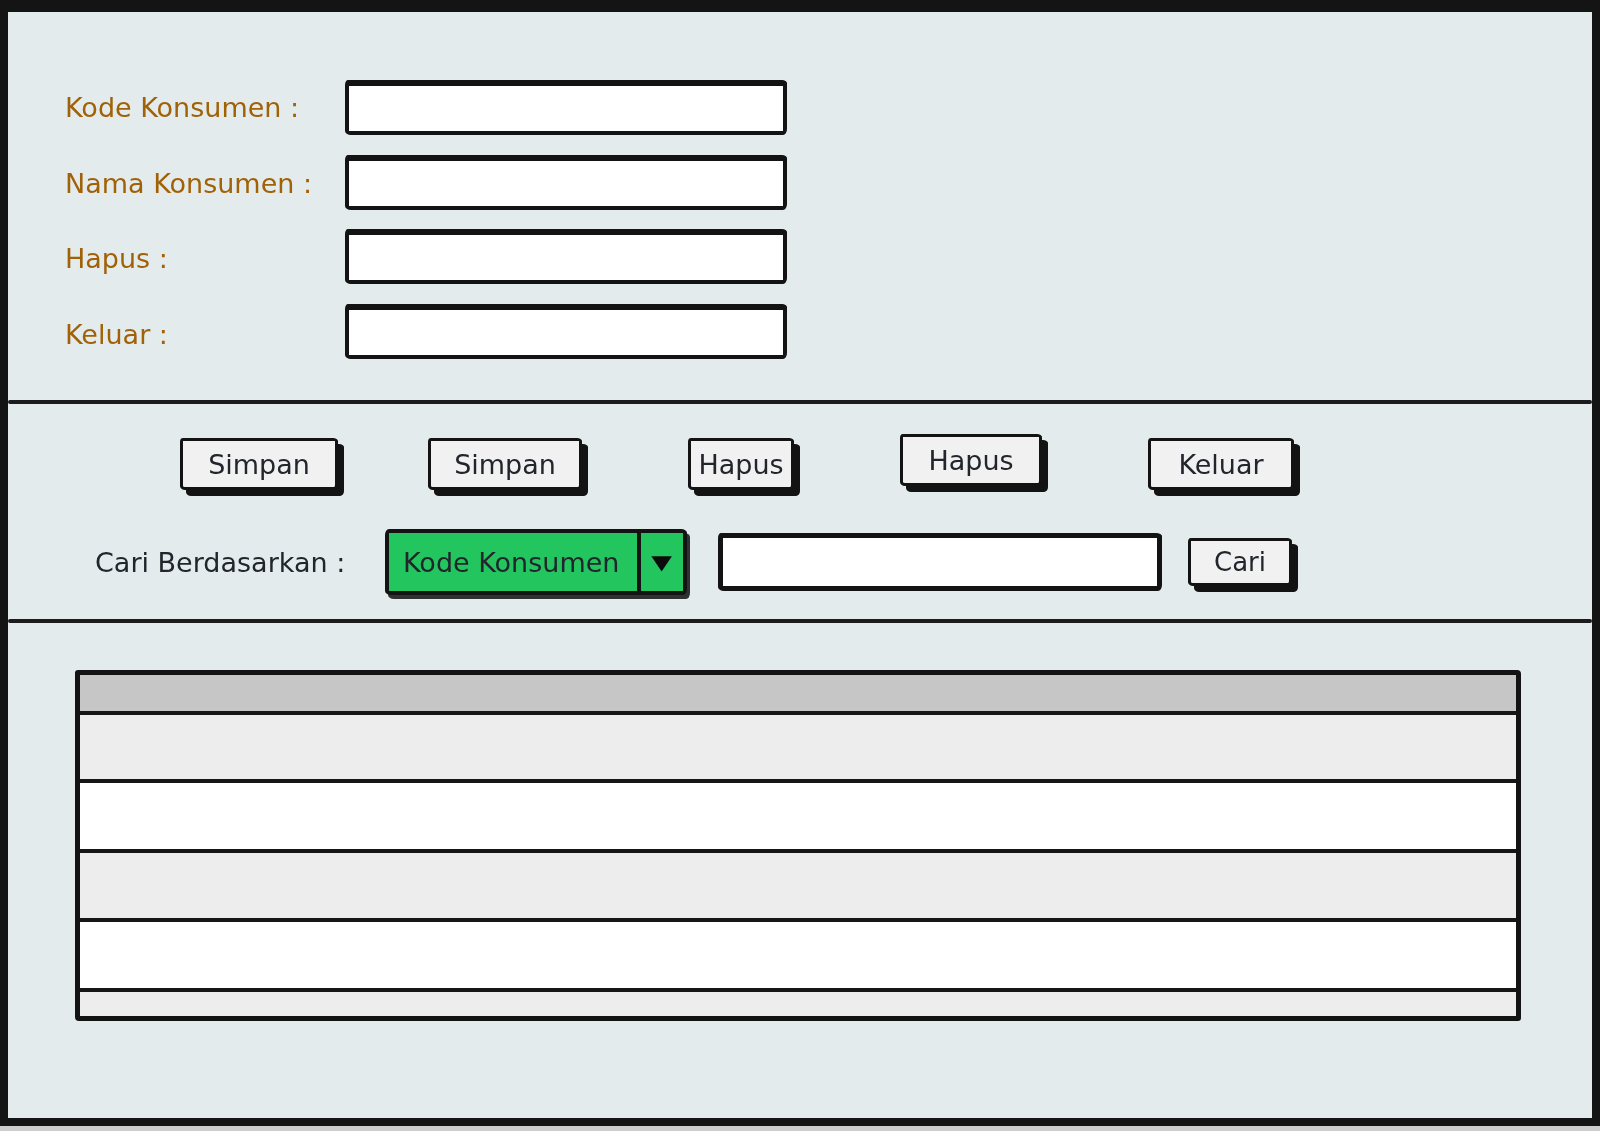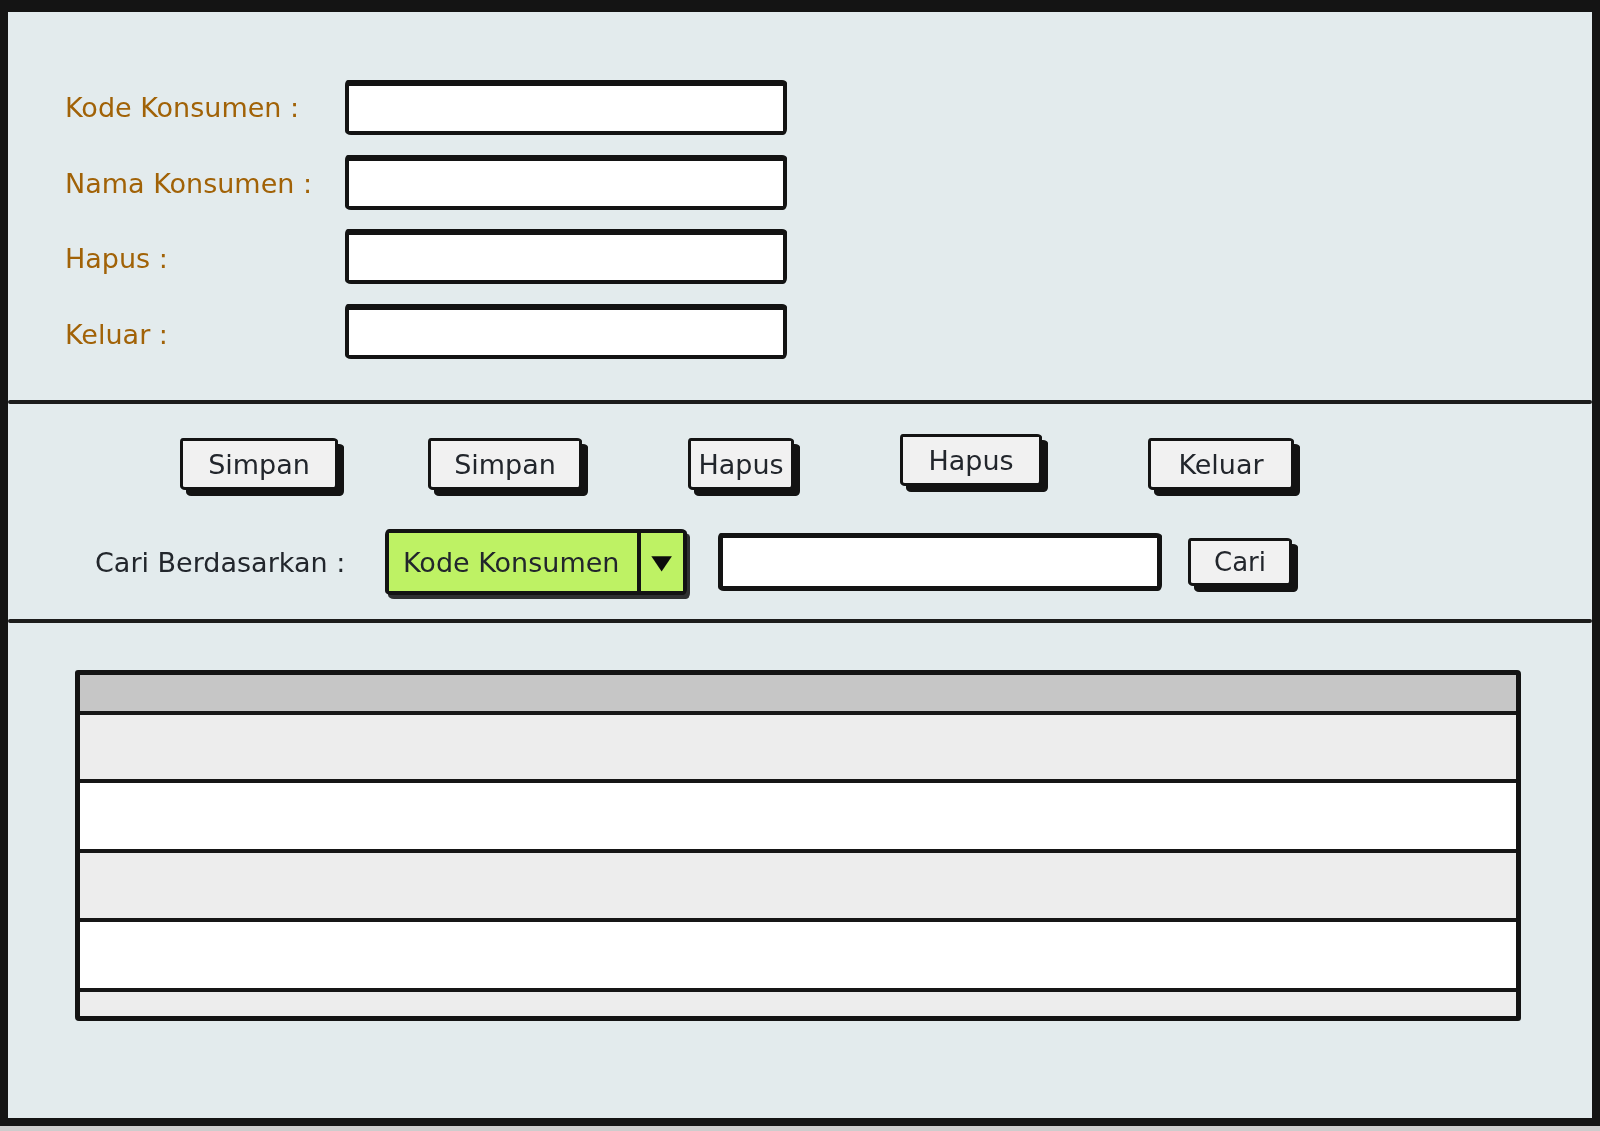--- a/index.html
+++ b/index.html
@@ -96,21 +96,21 @@
     top: 535px;
     font-size: 27px;
     white-space: nowrap;
   }
   .dropdown {
     position: absolute;
     left: 377px;
     top: 517px;
     width: 302px;
     height: 66px;
-    background: #bef264;
+    background: #22c55e;
     border: 4px solid #131313;
     border-radius: 4px 6px 4px 6px / 6px 4px 6px 4px;
     box-shadow: 3px 4px 0 rgba(15,15,15,0.85);
     display: flex;
     align-items: stretch;
     cursor: pointer;
   }
   .dropdown-text {
     flex: 1;
     display: flex;

